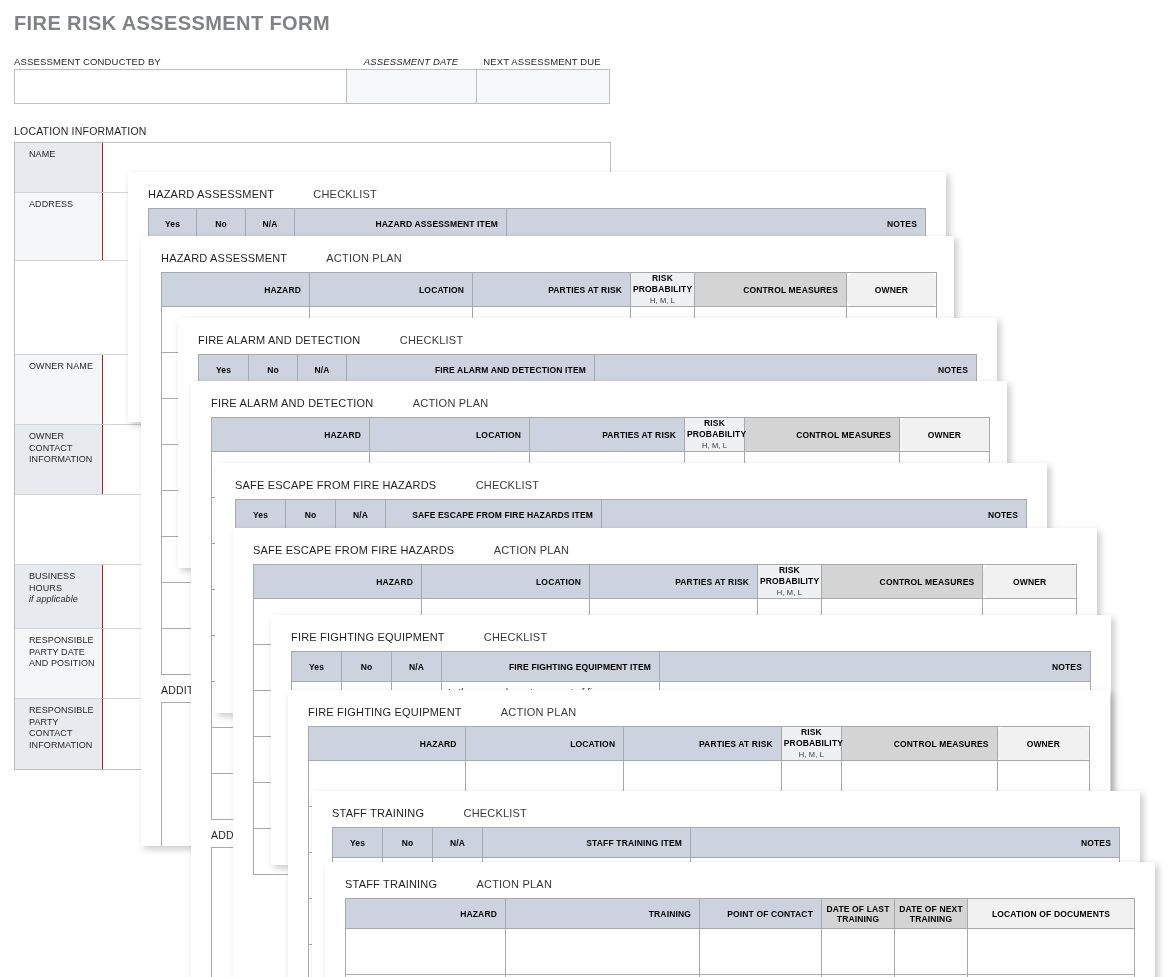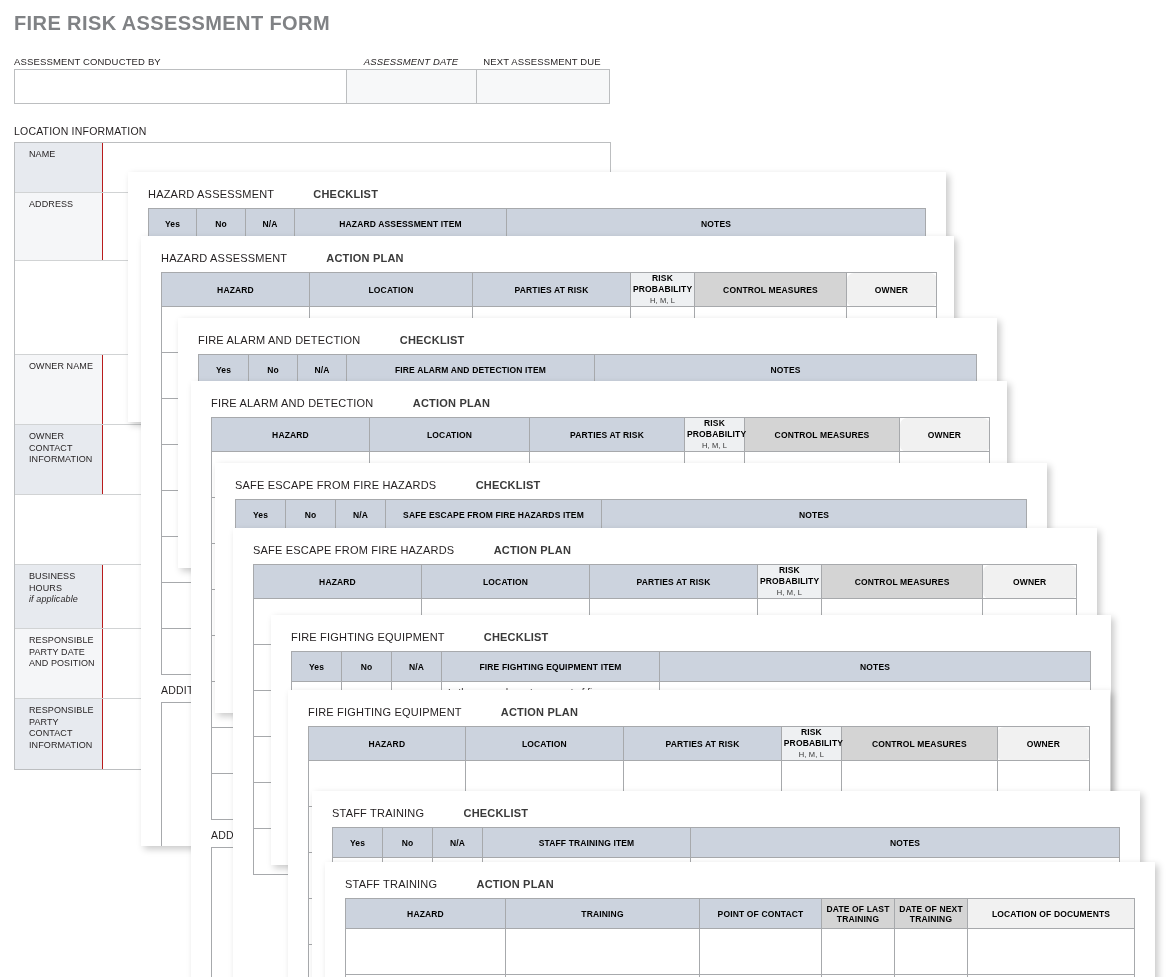--- a/index.html
+++ b/index.html
@@ -56,30 +56,30 @@
   .card{
     position:absolute;background:#ffffff;
     box-shadow:3px 3px 7px rgba(0,0,0,.22);
     box-sizing:border-box;overflow:hidden;
   }
   .card-title{
     font-size:11px;color:#231f20;letter-spacing:.2px;
     white-space:nowrap;
   }
   .card-title .strong{font-weight:normal;}
-  .card-title .light{font-weight:bold;color:#3a3a3a;padding-left:36px;}
+  .card-title .light{font-weight:normal;color:#3a3a3a;padding-left:36px;}
 
   table.grid{border-collapse:collapse;table-layout:fixed;}
   table.grid th,table.grid td{
     border:1px solid #a7a9ac;box-sizing:border-box;
     font-size:8.5px;color:#000;letter-spacing:.15px;
   }
   table.grid th{
     background:#ccd3de;font-weight:bold;height:30px;
-    padding:0 8px;text-align:center;vertical-align:middle;
+    padding:0 8px;text-align:right;vertical-align:middle;
   }
   table.grid th.ctr{text-align:center;padding:0 2px;}
   table.grid th.risk{background:#eef0f2;text-align:center;line-height:11px;padding:0 2px;}
   table.grid th.risk .sub{font-weight:normal;font-size:7.5px;color:#333;}
   table.grid th.ctrlm{background:#d4d4d4;}
   table.grid th.owner{background:#f1f1f1;text-align:center;border-radius:7px;}
   table.grid th.date2{background:#d4d4d4;text-align:center;line-height:10px;padding:0 2px;}
   table.grid th.loc-doc{background:#f1f1f1;text-align:center;}
   table.grid td{background:#ffffff;height:28px;}
   table.grid td.rowtext{

